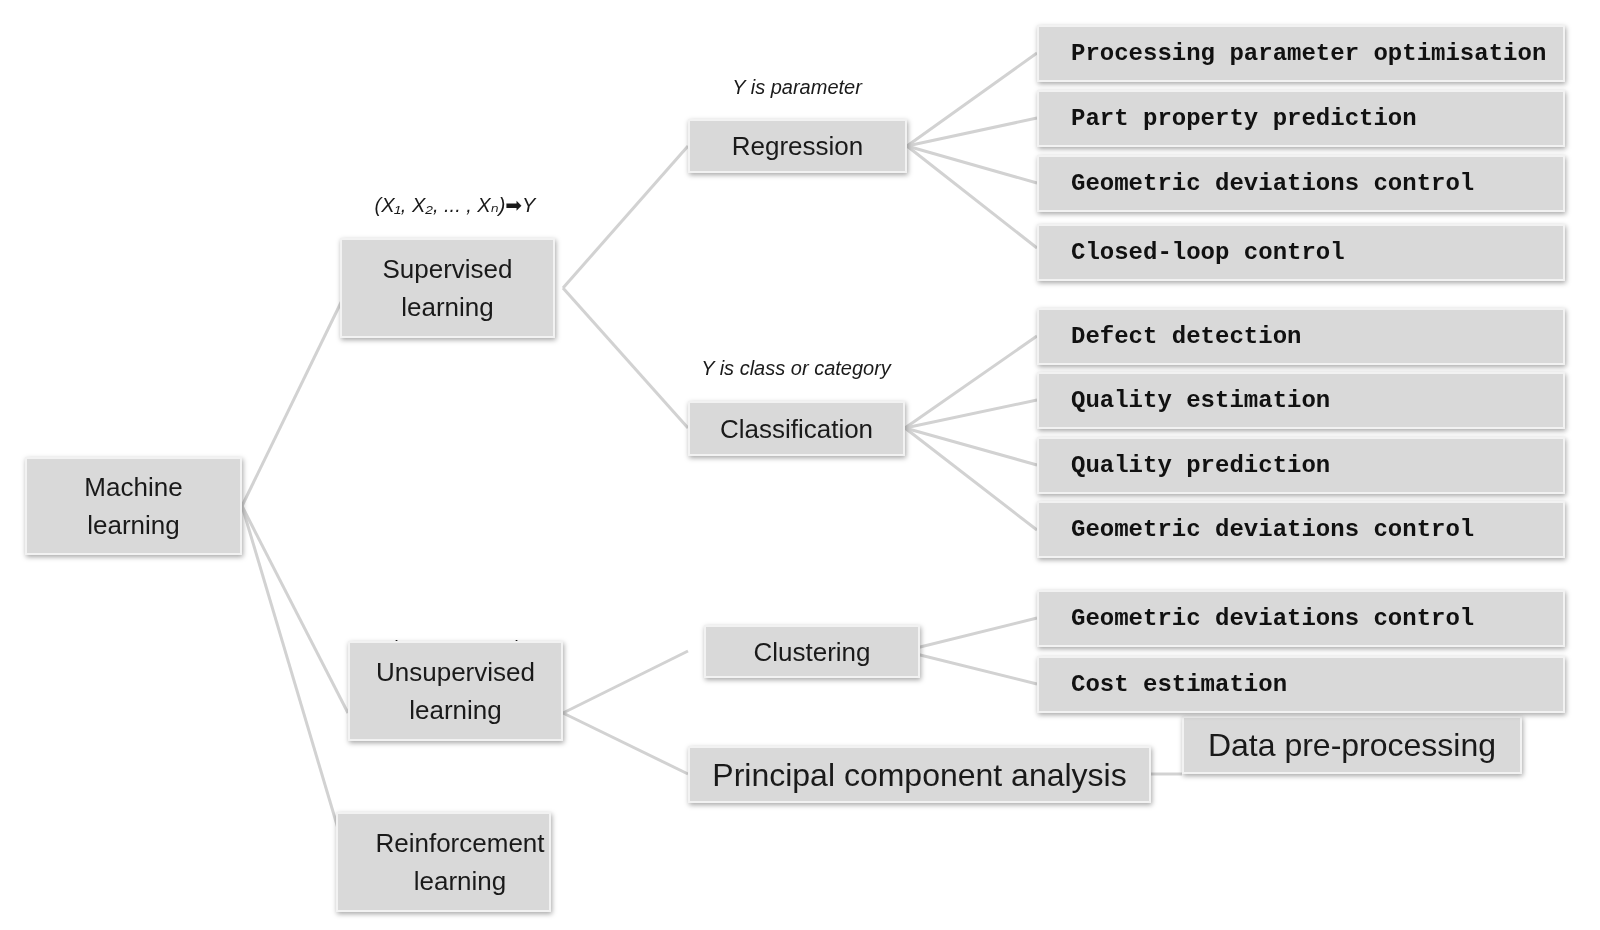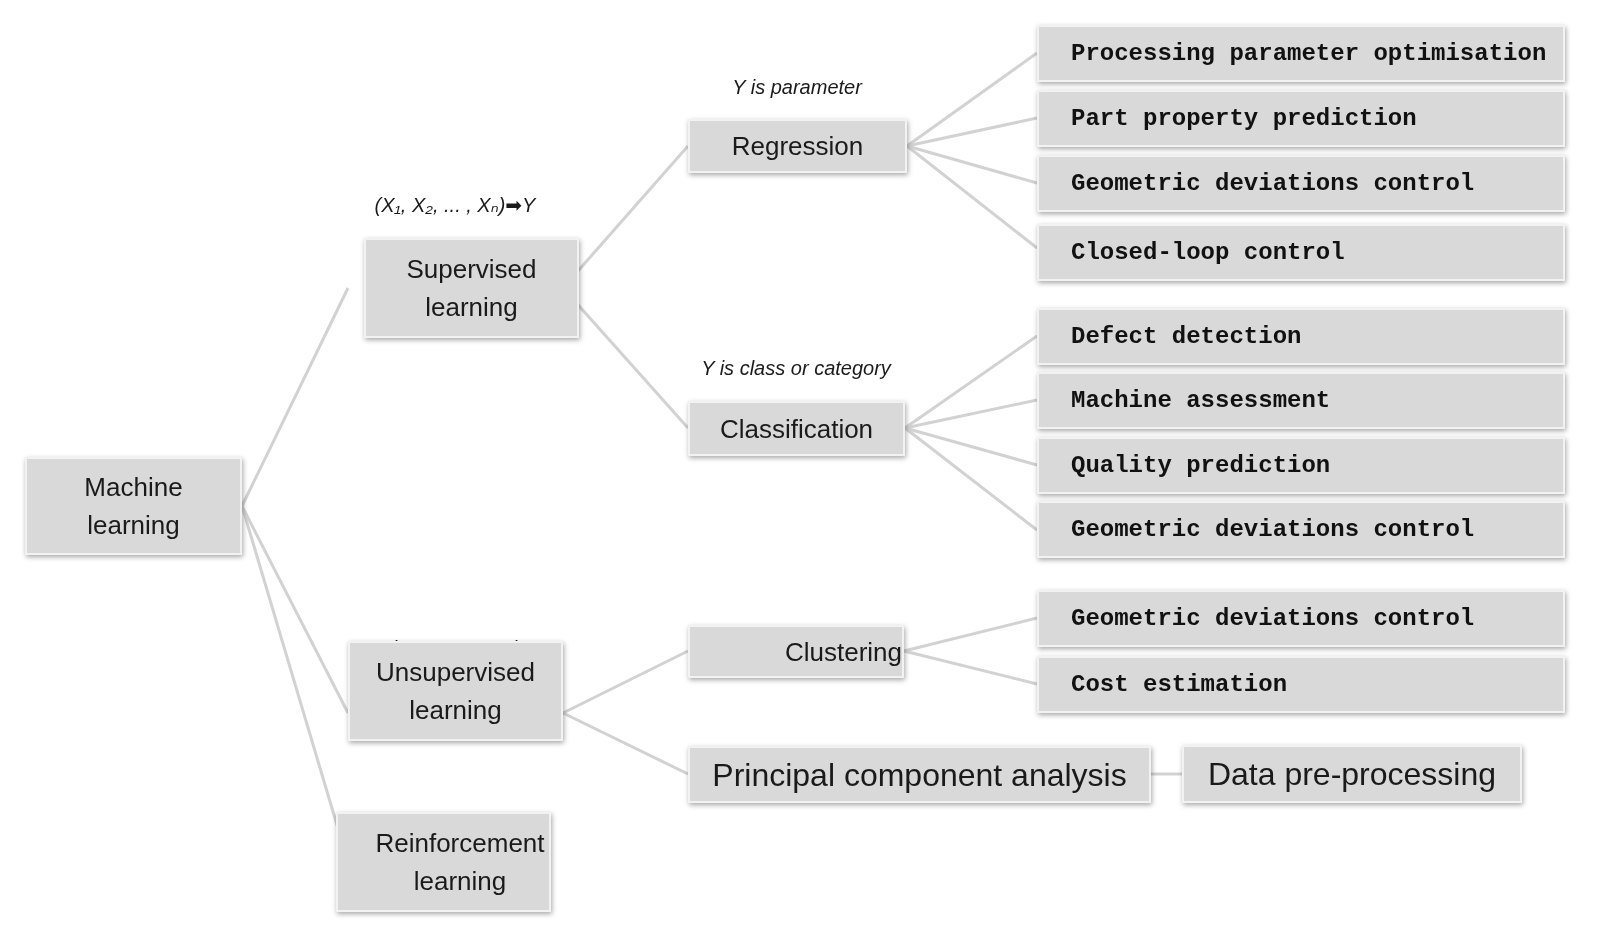--- a/index.html
+++ b/index.html
@@ -82,52 +82,52 @@
 
   <div class="annot" style="left:255px;top:193px;">(X₁, X₂, ... , Xₙ)➡Y</div>
   <div class="annot" style="left:255px;top:636px;">(X₁, X₂, ... , Xₙ)</div>
   <div class="annot" style="left:597px;top:76px;">Y is parameter</div>
   <div class="annot" style="left:596px;top:357px;">Y is class or category</div>
 
   <div class="node" style="left:25px;top:457px;width:217px;height:98px;">
     <span class="lbl wrap">Machine learning</span>
   </div>
 
-  <div class="node" style="left:364px;top:238px;width:215px;height:100px;text-align:center;">
+  <div class="node" style="left:340px;top:238px;width:215px;height:100px;text-align:center;">
     <span class="lbl wrap">Supervised learning</span>
   </div>
   <div class="node" style="left:348px;top:641px;width:215px;height:100px;">
     <span class="lbl wrap">Unsupervised learning</span>
   </div>
   <div class="node" style="left:336px;top:812px;width:215px;height:100px;justify-content:flex-end;">
     <span class="lbl wrap">Reinforcement learning</span>
   </div>
 
   <div class="node" style="left:688px;top:119px;width:219px;height:54px;">
     <span class="lbl">Regression</span>
   </div>
   <div class="node" style="left:688px;top:401px;width:217px;height:55px;">
     <span class="lbl">Classification</span>
   </div>
-  <div class="node" style="left:688px;top:625px;width:216px;height:53px;justify-content:flex-end;">
+  <div class="node" style="left:704px;top:625px;width:216px;height:53px;">
     <span class="lbl">Clustering</span>
   </div>
   <div class="node wide" style="left:688px;top:746px;width:463px;height:57px;">
     <span class="lbl">Principal component analysis</span>
   </div>
-  <div class="node wide" style="left:1182px;top:745px;width:340px;height:58px;">
+  <div class="node wide" style="left:1182px;top:716px;width:340px;height:58px;">
     <span class="lbl">Data pre-processing</span>
   </div>
 
   <div class="leaf" style="left:1037px;top:25px;width:528px;height:57px;">Processing parameter optimisation</div>
   <div class="leaf" style="left:1037px;top:90px;width:528px;height:57px;">Part property prediction</div>
   <div class="leaf" style="left:1037px;top:155px;width:528px;height:57px;">Geometric deviations control</div>
   <div class="leaf" style="left:1037px;top:224px;width:528px;height:57px;">Closed-loop control</div>
 
   <div class="leaf" style="left:1037px;top:308px;width:528px;height:57px;">Defect detection</div>
-  <div class="leaf" style="left:1037px;top:372px;width:528px;height:57px;">Machine assessment</div>
+  <div class="leaf" style="left:1037px;top:372px;width:528px;height:57px;">Quality estimation</div>
   <div class="leaf" style="left:1037px;top:437px;width:528px;height:57px;">Quality prediction</div>
   <div class="leaf" style="left:1037px;top:501px;width:528px;height:57px;">Geometric deviations control</div>
 
   <div class="leaf" style="left:1037px;top:590px;width:528px;height:57px;">Geometric deviations control</div>
   <div class="leaf" style="left:1037px;top:656px;width:528px;height:57px;">Cost estimation</div>
 
 </div>
 
 </body></html>

